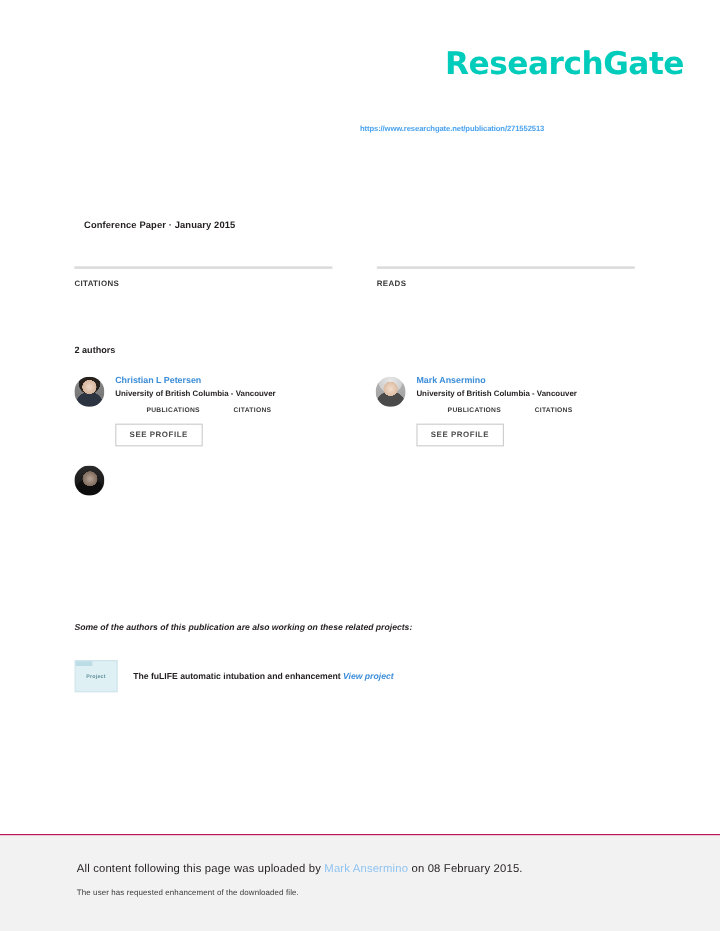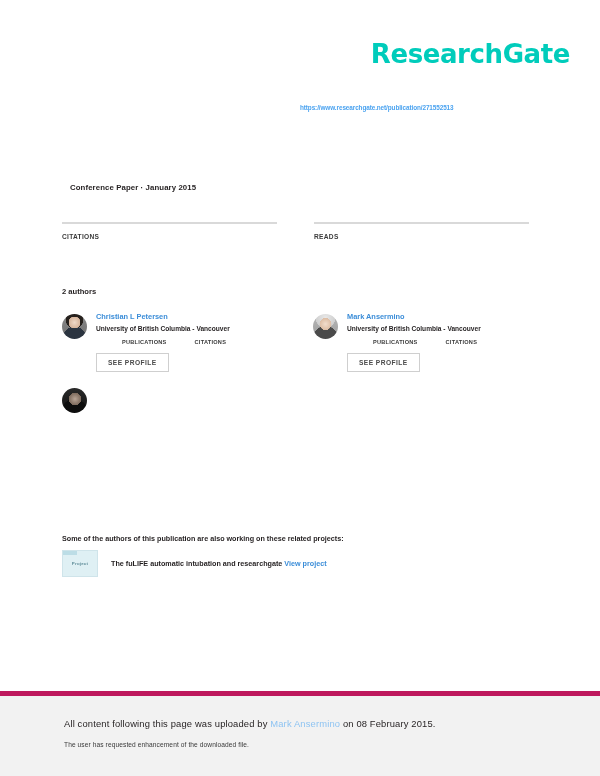--- a/index.html
+++ b/index.html
@@ -197,25 +197,26 @@
     font-size: 6.6px;
     font-weight: 700;
     letter-spacing: 0.45px;
     color: #4a4a4a;
     filter: none;
   }
 
   
   .projects-heading {
     position: absolute;
-    top: 534px;
+    top: 518px;
     left: 62px;
     font-size: 7.2px;
     font-weight: 700;
     color: #231f20;
+    font-style: italic;
   }
   .project-row {
     position: absolute;
     top: 550px;
     left: 62px;
     display: flex;
     align-items: center;
     gap: 13px;
   }
   .project-thumb {
@@ -243,31 +244,32 @@
     color: #5f8d99;
     letter-spacing: 0.2px;
   }
   .project-text {
     font-size: 7.2px;
     font-weight: 700;
     color: #231f20;
   }
   .project-link {
     color: #3b8dd8;
+    font-style: italic;
   }
 
   
   .footer {
     position: absolute;
     left: 0;
     bottom: 0;
     width: 600px;
     height: 80px;
     background: #f2f2f2;
-    border-top: 5px solid #be185d;
+    border-top: 1px solid #be185d;
   }
   .footer-line1 {
     position: absolute;
     top: 22px;
     left: 64px;
     font-size: 9.4px;
     color: #231f20;
     letter-spacing: 0.15px;
   }
   .footer-line1 .footer-author {
@@ -356,21 +358,21 @@
 
     </div>
 
     <div class="projects-heading">Some of the authors of this publication are also working on these related projects:</div>
 
     <div class="project-row">
       <div class="project-thumb">
         <span class="project-thumb-label">Project</span>
       </div>
       <div class="project-text">
-        <span>The fuLIFE automatic intubation and researchgate</span>
+        <span>The fuLIFE automatic intubation and enhancement</span>
         <span class="project-link">View project</span>
       </div>
     </div>
 
   </div>
 
   <div class="footer">
     <div class="footer-line1">
       <span>All content following this page was uploaded by </span><span class="footer-author">Mark Ansermino</span><span> on 08 February 2015.</span>
     </div>

